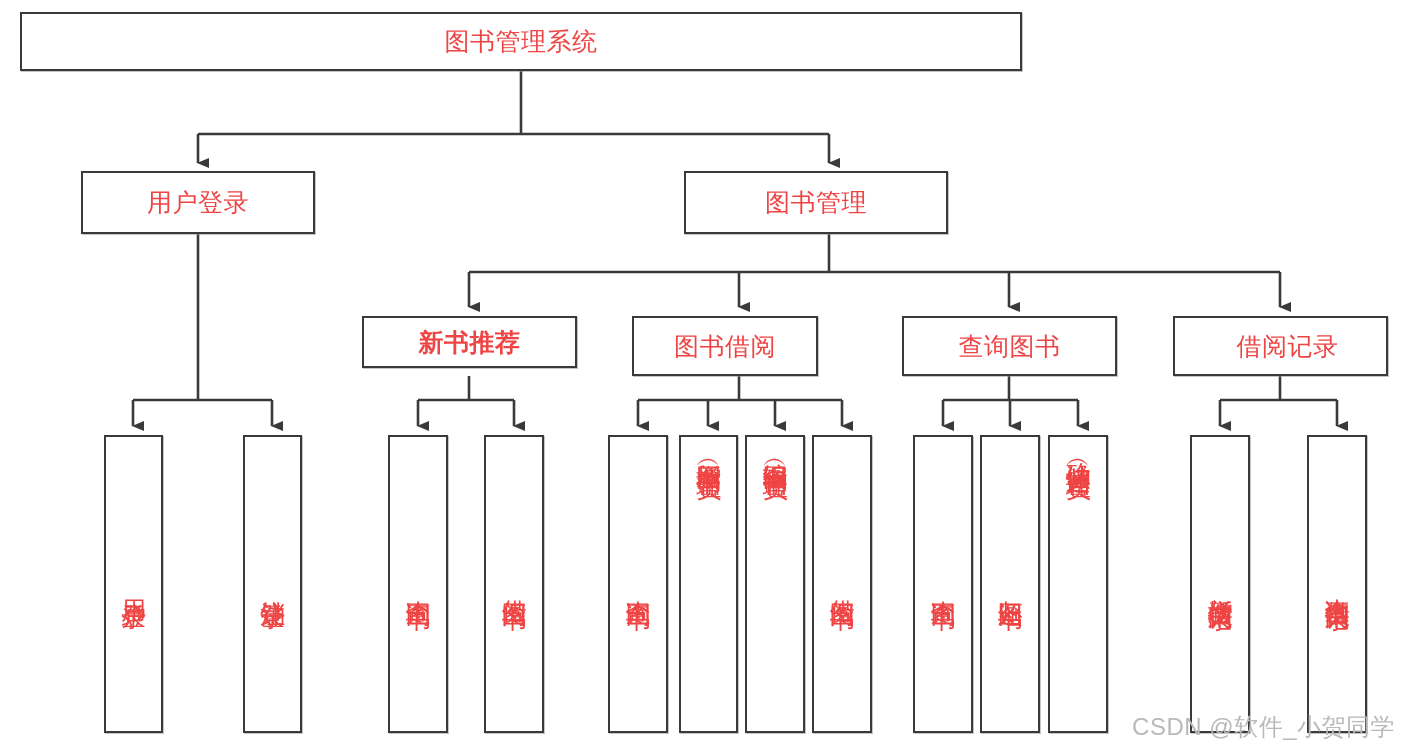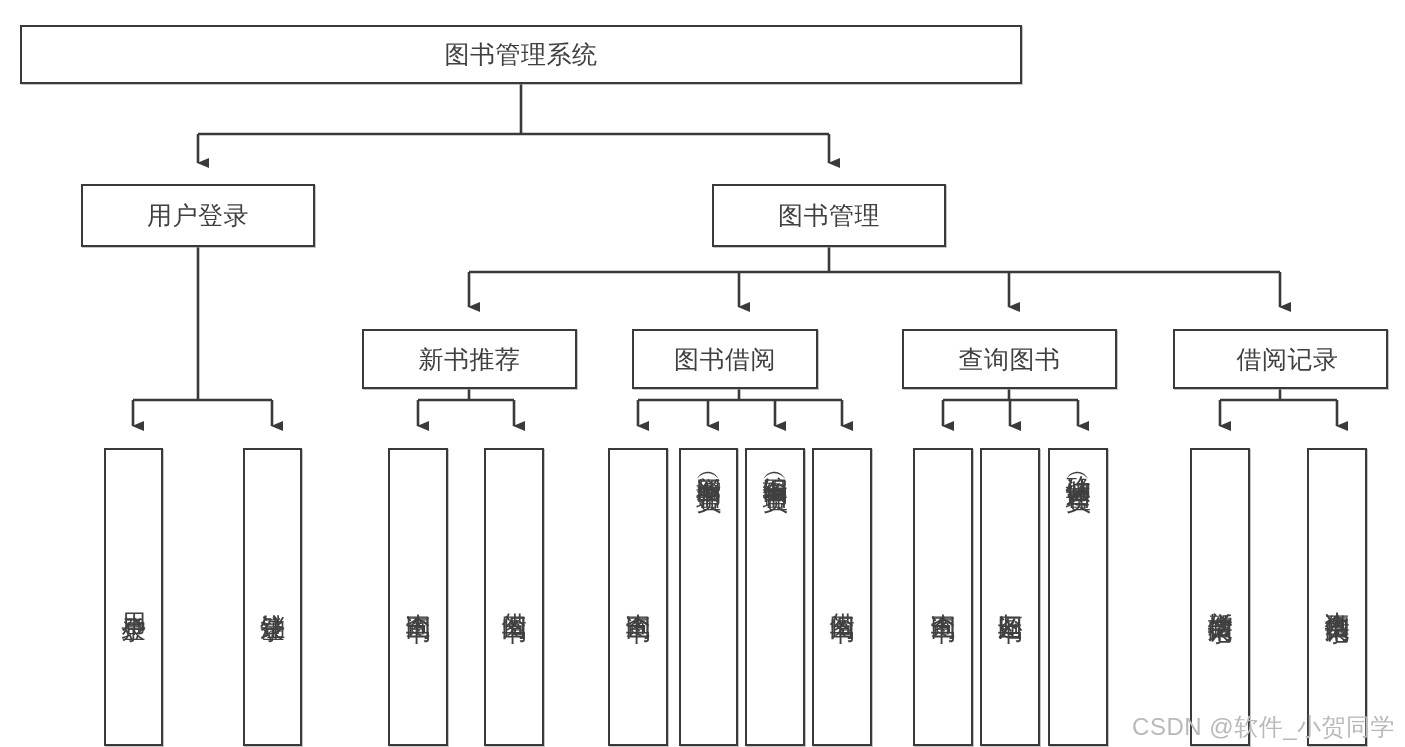--- a/index.html
+++ b/index.html
@@ -26,23 +26,22 @@
     pointer-events: none;
   }
   .node {
     position: absolute;
     box-sizing: border-box;
     border: 2.4px solid #3a3a3a;
     background: #ffffff;
     display: flex;
     align-items: center;
     justify-content: center;
-    color: #404040;
+    color: #ef4444;
     box-shadow: 1px 1px 0 rgba(150,150,150,0.55);
-    margin-top: 13px;
   }
   .node .label {
     display: block;
     line-height: 1.16;
     letter-spacing: 0.5px;
     white-space: nowrap;
   }
   
   .node.horiz .label {
     font-size: 25px;
@@ -135,25 +134,25 @@
   </svg>
 
   <div class="node root horiz" style="left:20px; top:12px; width:1002px; height:59px;">
     <span class="label">图书管理系统</span>
   </div>
 
   <div class="node horiz" style="left:81px; top:171px; width:234px; height:63px;">
     <span class="label">用户登录</span>
   </div>
 
-  <div class="node horiz" style="left:712px; top:171px; width:234px; height:63px;">
+  <div class="node horiz" style="left:684px; top:171px; width:264px; height:63px;">
     <span class="label">图书管理</span>
   </div>
 
-  <div class="node horiz" style="left:362px; top:316px; width:215px; height:60px;">
+  <div class="node horiz" style="left:362px; top:316px; width:215px; height:52px;font-weight:bold;">
     <span class="label">新书推荐</span>
   </div>
 
   <div class="node horiz" style="left:632px; top:316px; width:186px; height:60px;">
     <span class="label">图书借阅</span>
   </div>
 
   <div class="node horiz" style="left:902px; top:316px; width:215px; height:60px;">
     <span class="label">查询图书</span>
   </div>

